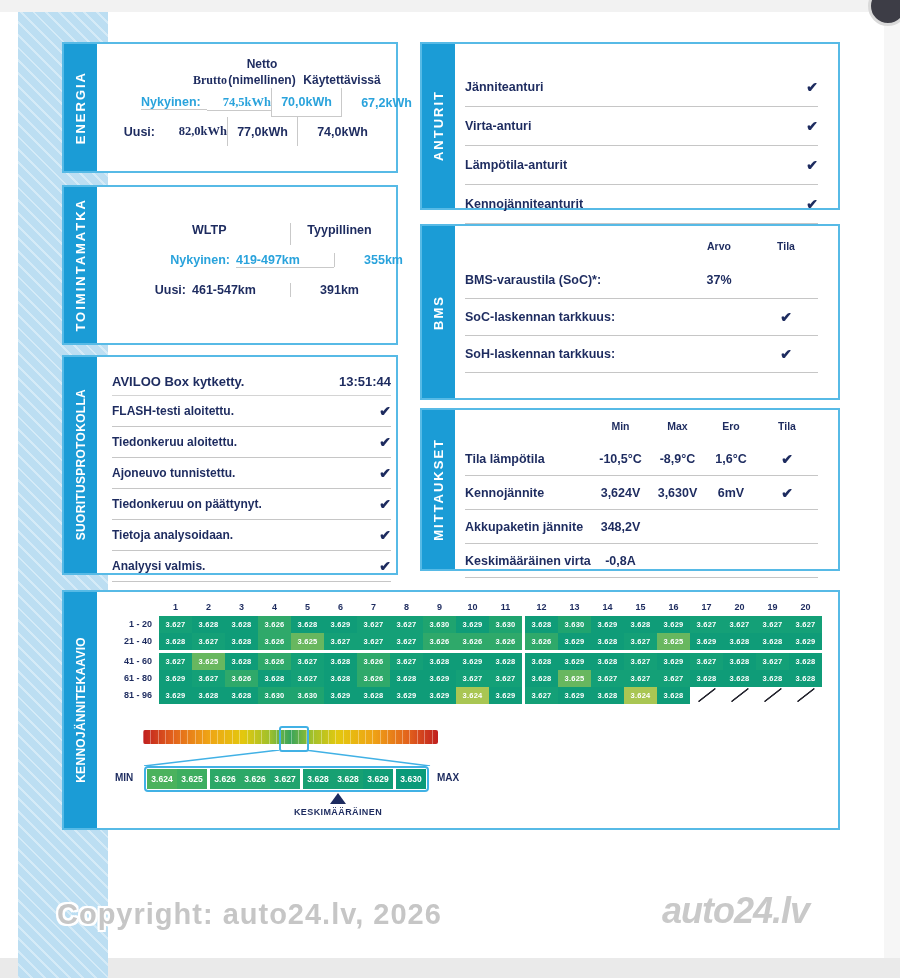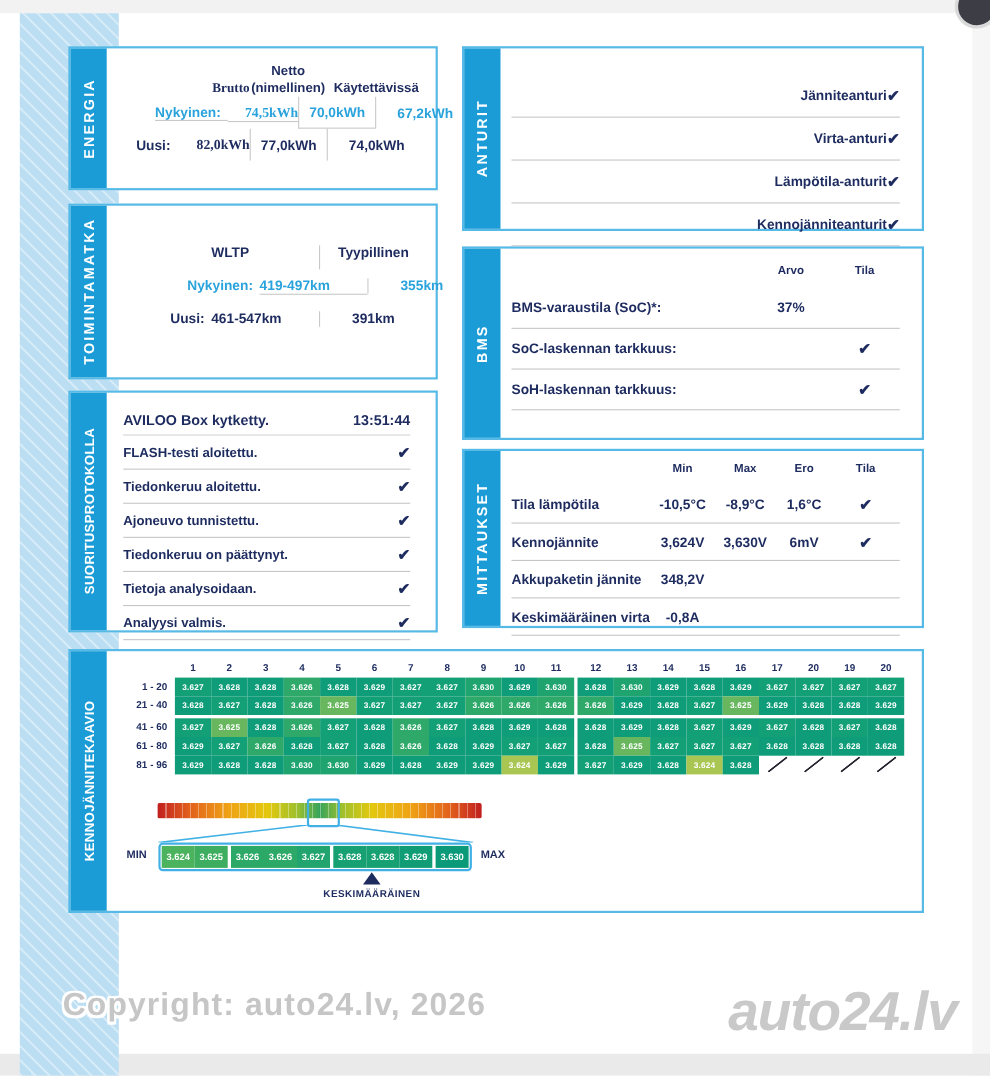--- a/index.html
+++ b/index.html
@@ -49,26 +49,26 @@
   .bluetxt{color:#2aa3dc;padding-left:44px;}
   
   .ttable{padding-top:36px;font-weight:700;}
   .tcl{width:95px;text-align:right;padding-right:6px;box-sizing:border-box;}
   .tc1{width:98px;}
   .tc2{width:97px;text-align:center;}
   .thead{font-size:12.5px;height:22px;}
   .tdata{font-size:12.5px;height:30px;align-items:center;}
   .tvline{border-left:1px solid #c9c9c9;}
   
-  .proto-pad{padding:10px 23px 0 15px;}
+  .proto-pad{padding:10px 5px 0 15px;}
   .proto-title{display:flex;justify-content:space-between;font-size:13px;font-weight:700;height:28px;align-items:center;border-bottom:1px solid #d4d4d4;}
   .list-row{display:flex;justify-content:space-between;align-items:center;border-bottom:1px solid #c6c6c6;}
   #proto-list .list-row{height:30px;font-size:12px;font-weight:700;}
   .ant-pad{padding:24px 20px 0 10px;}
-  #anturit-list .list-row{height:38px;font-size:12.5px;font-weight:700;justify-content:flex-end;}
+  #anturit-list .list-row{height:38px;font-size:12.5px;font-weight:700;}
   .chk{font-size:14px;font-weight:900;color:#1d2b5f;}
   
   .bms-pad{padding:14px 20px 0 10px;font-weight:700;}
   .colhead{display:flex;font-size:10.5px;height:22px;font-weight:700;}
   .flex1{flex:1;}
   .c-arvo{width:70px;text-align:center;}
   .c-tila{width:64px;text-align:center;}
   .bms-row,.mit-row{display:flex;align-items:center;border-bottom:1px solid #c6c6c6;font-size:12.5px;font-weight:700;}
   .bms-row{height:36px;}
   .mit-pad{padding:10px 20px 0 10px;font-weight:700;}
@@ -99,21 +99,21 @@
   .minmax{position:absolute;font-size:10px;font-weight:700;top:180px;}
   #min-label{left:18px;}
   #max-label{left:340px;}
   .avg-tri{position:absolute;left:233px;top:201px;width:0;height:0;border-left:8px solid transparent;border-right:8px solid transparent;border-bottom:11px solid #1d2b5f;}
   .avg-label{position:absolute;left:241px;top:215px;transform:translateX(-50%);font-size:9px;font-weight:700;letter-spacing:.4px;}
   
   .wm-outline{
     text-shadow:-2px -2px 0 #fff,2px -2px 0 #fff,-2px 2px 0 #fff,2px 2px 0 #fff,0 2px 0 #fff,0 -2px 0 #fff,2px 0 0 #fff,-2px 0 0 #fff;
   }
   .copyright{position:absolute;left:57px;top:898px;font-size:29px;font-weight:700;letter-spacing:1px;color:#c6c6c6;z-index:4;}
-  .brand-logo{position:absolute;left:662px;top:890px;font-size:50px;font-weight:900;font-style:italic;letter-spacing:-1px;color:#c9c9c9;z-index:4;}
+  .brand-logo{position:absolute;left:662px;top:890px;font-size:36px;font-weight:900;font-style:italic;letter-spacing:-1px;color:#c9c9c9;z-index:4;}
 </style>
 </head>
 <body>
 
 <div class="frame-top"></div>
 <div class="frame-right"></div>
 <div class="frame-bottom"></div>
 <div class="left-band"></div>
 <div class="corner-circle"></div>
 

